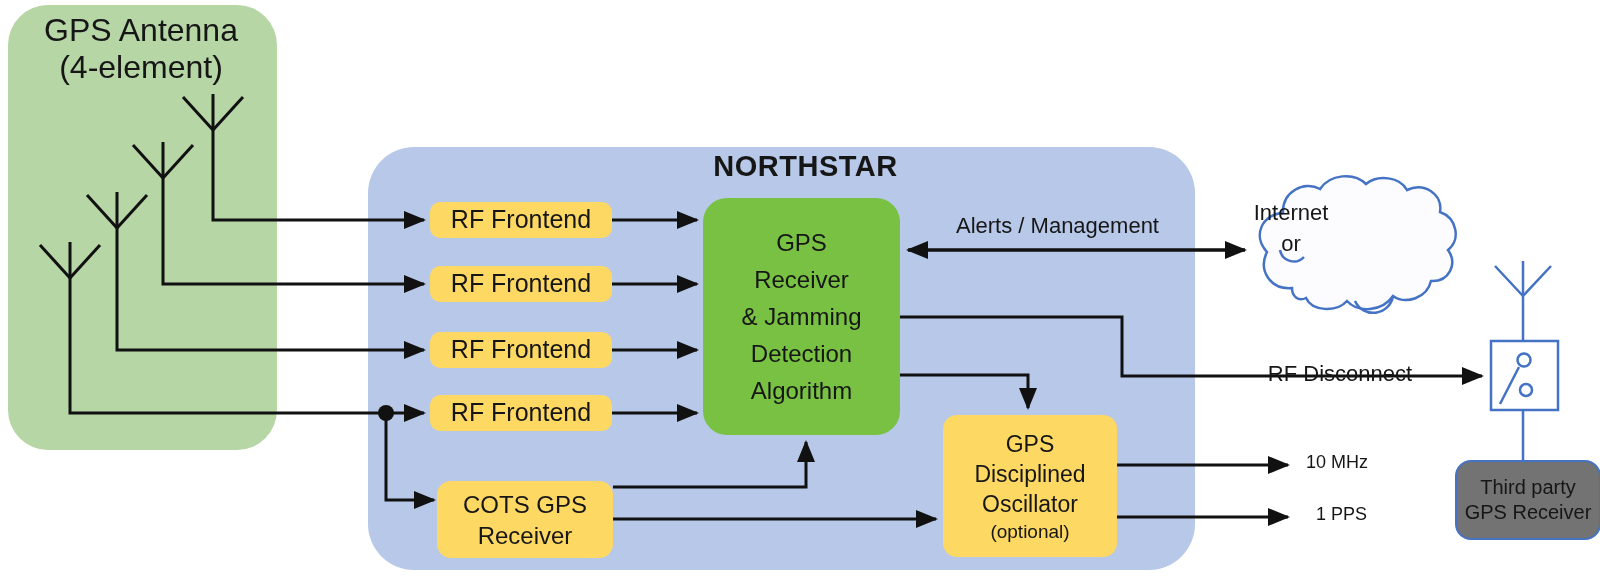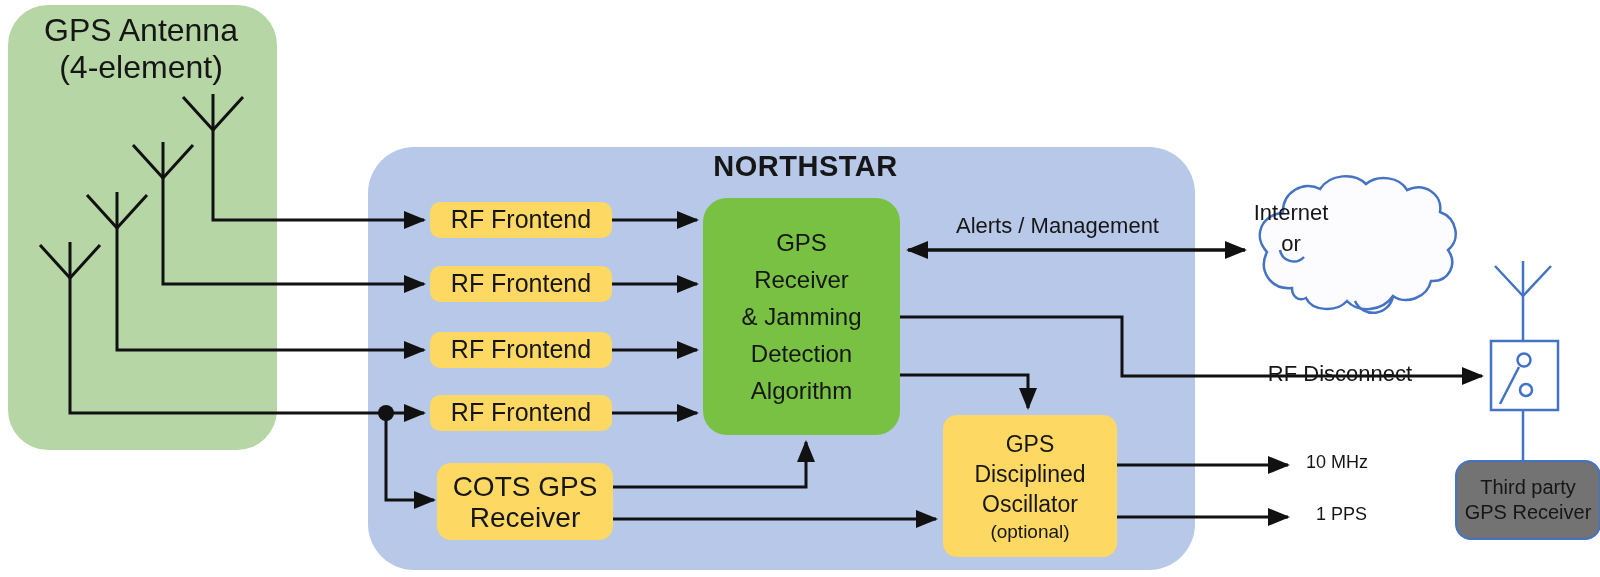--- a/index.html
+++ b/index.html
@@ -29,21 +29,21 @@
   .ybox{background:var(--box-yellow,#fdd863);border-radius:10px;font-size:25px;}
   .gbox{background:var(--box-green,#79c142);border-radius:24px;font-size:24px;line-height:37px;}
   .outline-box{
     background:#737373;border:2.5px solid var(--outline-blue,#4472c4);
     border-radius:16px;font-size:20px;line-height:25px;text-align:right;
   }
   .lbl{position:absolute;white-space:nowrap;}
   .panel-title{font-size:32px;line-height:37px;text-align:center;}
   .ns-title{font-size:29px;font-weight:bold;text-align:center;letter-spacing:0.5px;}
   .note{font-size:19px;line-height:25px;}
-  .cots{font-size:28px;line-height:31px;}
+  .cots{font-size:24px;line-height:31px;margin-top:18px;}
   .osc-line{font-size:23px;line-height:30px;}
   .conn-label{font-size:22px;text-align:center;}
   .out-label{font-size:18px;}
   .cloud-label{font-size:22px;line-height:31px;text-align:center;}
 </style>
 </head>
 <body>
 
 <div class="canvas">
 

